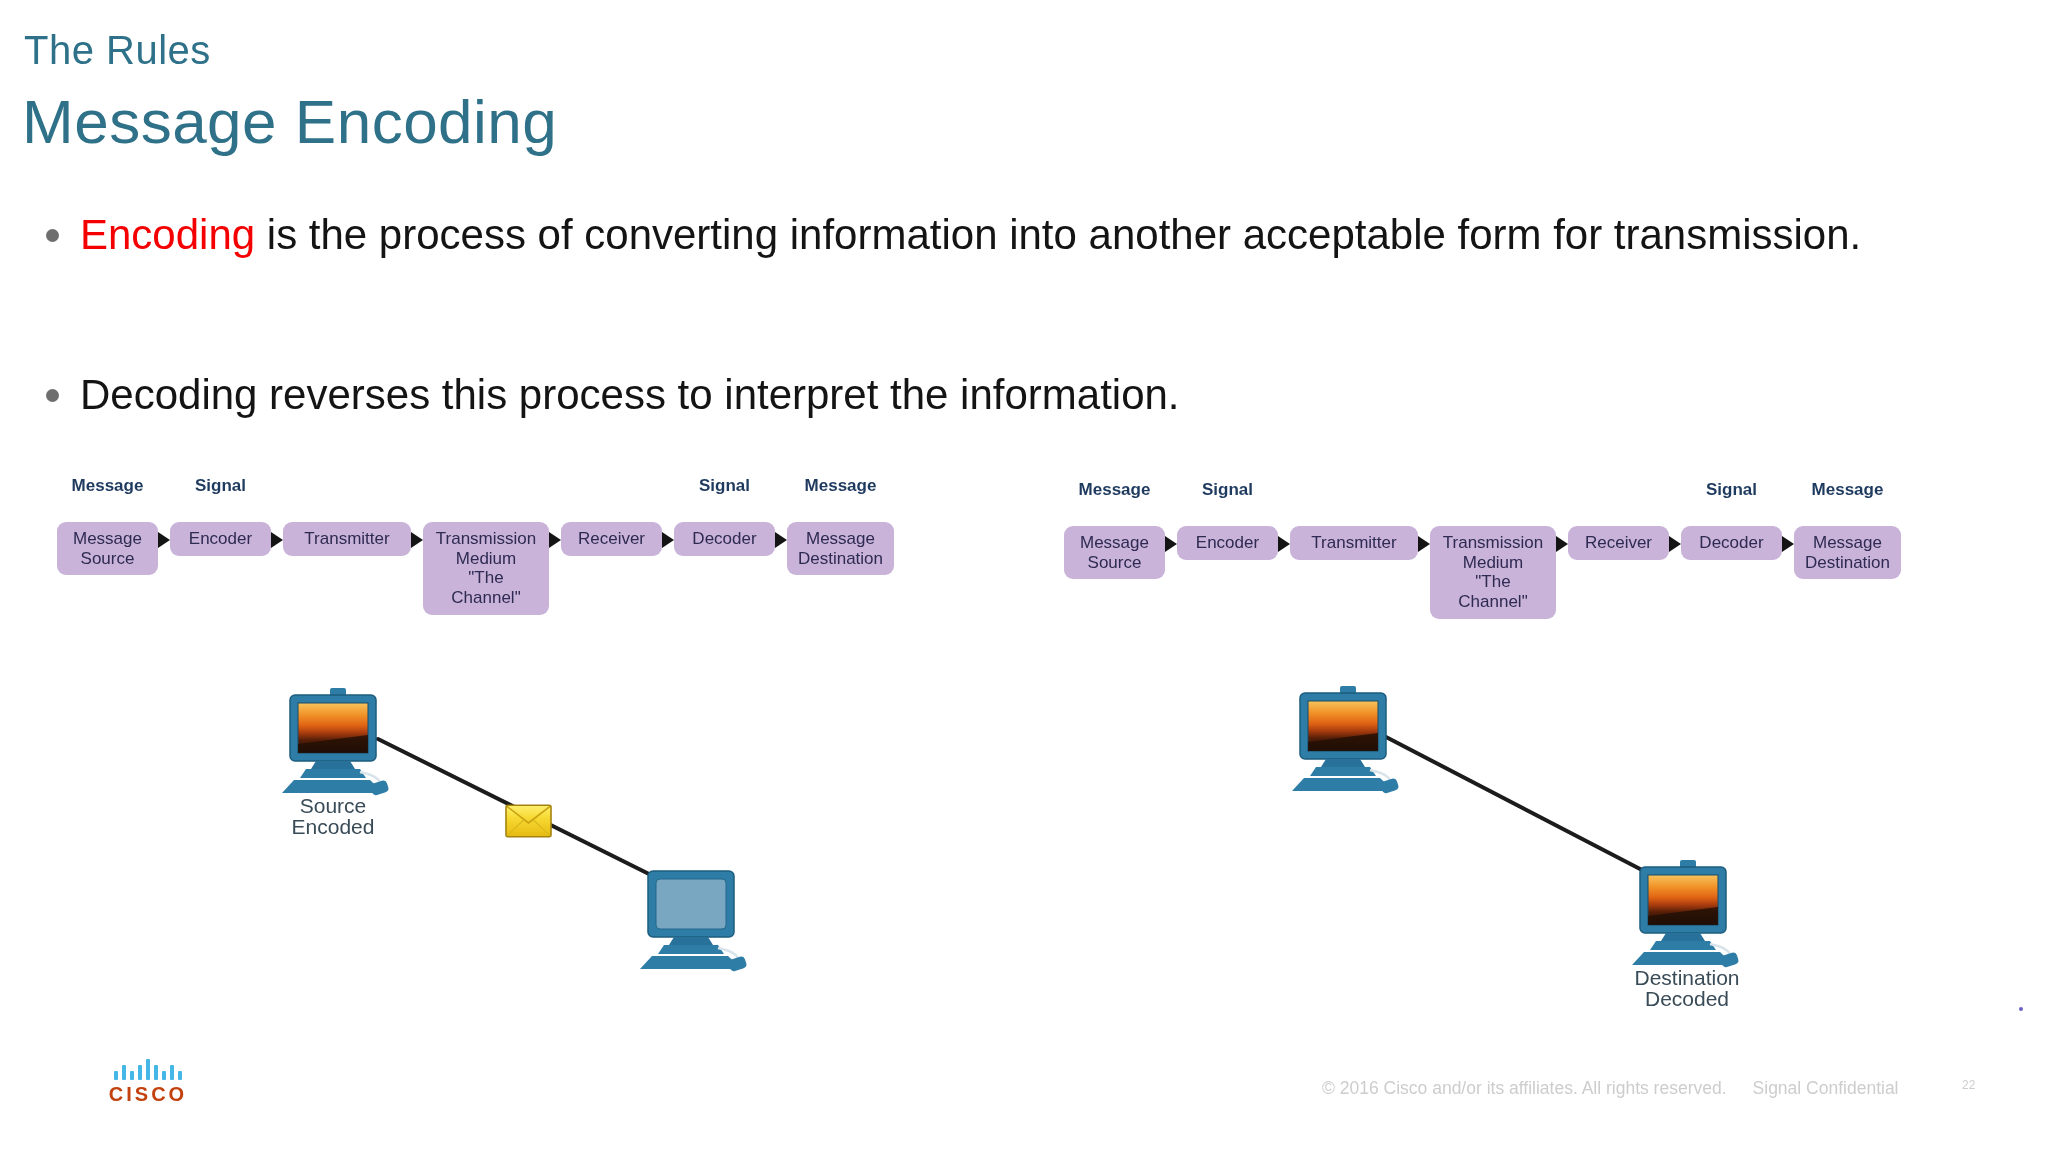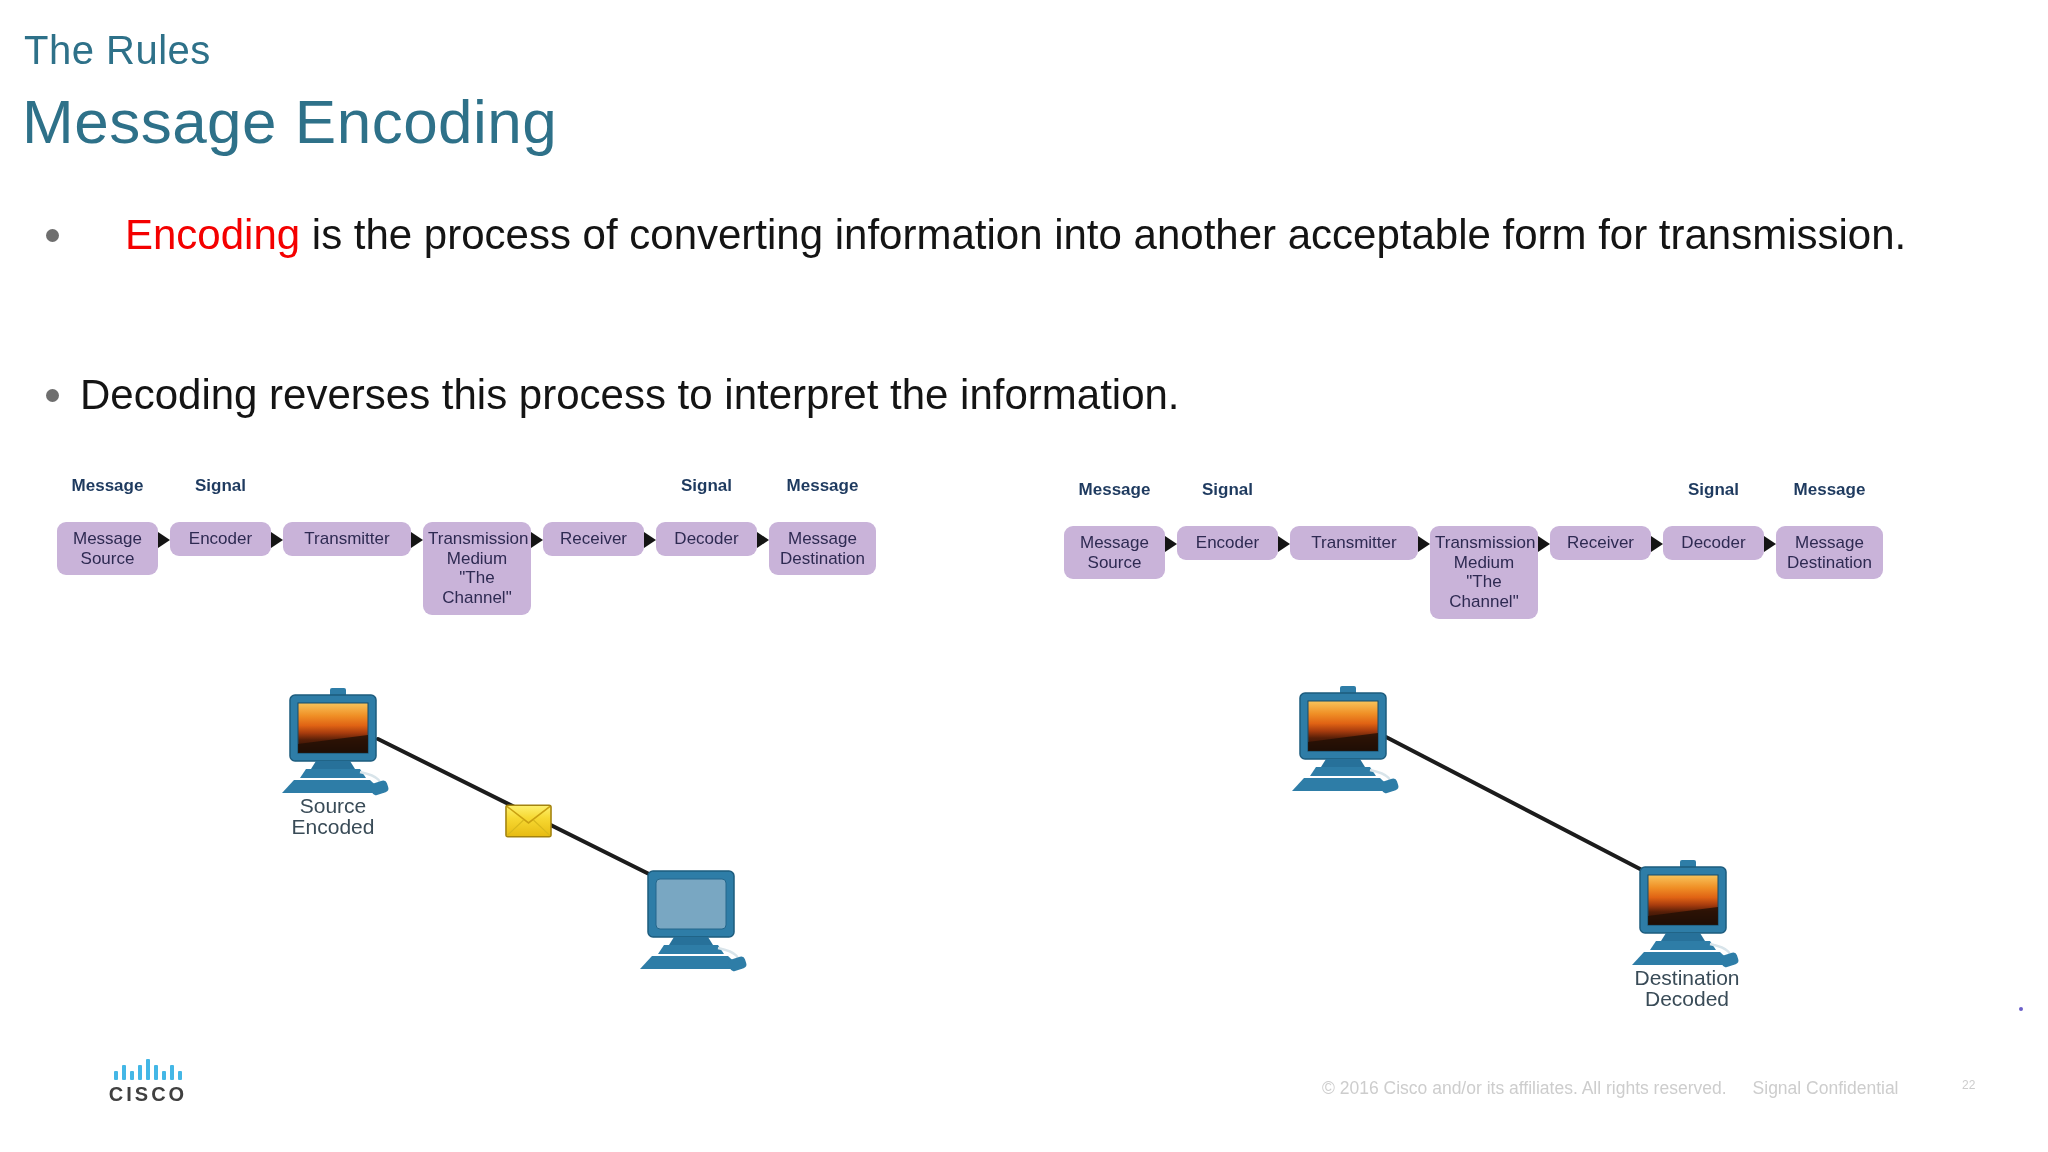--- a/index.html
+++ b/index.html
@@ -5,54 +5,54 @@
   html,body{margin:0;padding:0;background:#ffffff;}
   body{font-family:"Liberation Sans", sans-serif; -webkit-font-smoothing:antialiased;}
   .slide{position:relative;width:2048px;height:1152px;background:#ffffff;overflow:hidden;}
 
   
   .pretitle{position:absolute;left:24px;top:28px;font-size:40px;color:#2e7189;letter-spacing:.5px;}
   .title{position:absolute;left:22px;top:86px;margin:0;font-size:62px;font-weight:400;color:#2e7189;letter-spacing:.5px;}
 
   
   .bullet{position:absolute;left:46px;display:flex;align-items:flex-start;}
-  .bullet.b1{top:205px;gap:45px;}
+  .bullet.b1{top:205px;}
   .bullet.b2{top:365px;}
   .bdot{flex:0 0 13px;width:13px;height:13px;border-radius:50%;background:#6e6e6e;margin-top:24px;margin-right:21px;}
   .btext{margin:0;width:1805px;font-size:42px;line-height:1.42;color:#141414;}
   .red{color:#f40000;}
 
   
   .flow{position:absolute;display:flex;justify-content:flex-start;align-items:flex-start;}
   .flow.left{left:57px;top:470px;width:941px;}
   .flow.right{left:1064px;top:474px;width:921px;}
   .cell{display:flex;flex-direction:column;align-items:center;}
   .toplabel{height:46px;padding-top:6px;font-size:17px;font-weight:bold;color:#1e3a5f;white-space:nowrap;}
   .fbox{background:#c9b3d9;border-radius:9px;color:#2e2a52;font-size:17px;line-height:1.16;text-align:center;padding:7px 5px;white-space:pre-line;box-sizing:border-box;}
-  .w1{width:101px}.w2{width:101px}.w3{width:128px}.w4{width:108px}.w5{width:101px}.w6{width:101px}.w7{width:107px}
+  .w1{width:101px}.w2{width:101px}.w3{width:128px}.w4{width:126px}.w5{width:101px}.w6{width:101px}.w7{width:107px}
   .farrow{width:0;height:0;border-left:12px solid #141414;border-top:8px solid transparent;border-bottom:8px solid transparent;margin-top:62px;}
 
   
   .lines{position:absolute;left:0;top:0;width:2048px;height:1152px;pointer-events:none;}
   .pc{position:absolute;width:120px;height:114px;}
   .pcA-left{left:272px;top:686px;}
   .pcB-left{left:630px;top:862px;}
   .pcA-right{left:1282px;top:684px;}
   .pcB-right{left:1622px;top:858px;}
   .pc-label{position:absolute;width:170px;text-align:center;font-size:21px;line-height:.98;color:#394b57;white-space:pre-line;}
   .src-label{left:248px;top:796px;}
   .dst-label{left:1602px;top:968px;}
   .envelope{position:absolute;left:505px;top:804px;width:47px;height:34px;}
   .stray-dot{position:absolute;left:2019px;top:1007px;width:4px;height:4px;border-radius:50%;background:#6b5fc9;}
 
   
   .logo{position:absolute;left:106px;top:1058px;width:84px;text-align:center;}
   .logo-bars{display:flex;align-items:flex-end;justify-content:center;gap:4px;height:22px;}
   .logo-bars i{display:block;width:4px;background:#44b7e6;border-radius:1px;}
-  .logo-text{margin-top:3px;font-size:20px;font-weight:bold;letter-spacing:3px;color:#404040;}
+  .logo-text{margin-top:3px;font-size:20px;font-weight:bold;letter-spacing:3px;color:#c2410c;}
   .copyright{position:absolute;left:1322px;top:1078px;font-size:17.5px;color:#cdcdcd;white-space:nowrap;}
   .copyright .confid{margin-left:26px;}
   .pagenum{position:absolute;left:1962px;top:1078px;font-size:12px;color:#cdcdcd;}
 </style>
 </head>
 <body>
 
 <div class="slide">
 
   <svg width="0" height="0" style="position:absolute" aria-hidden="true">

